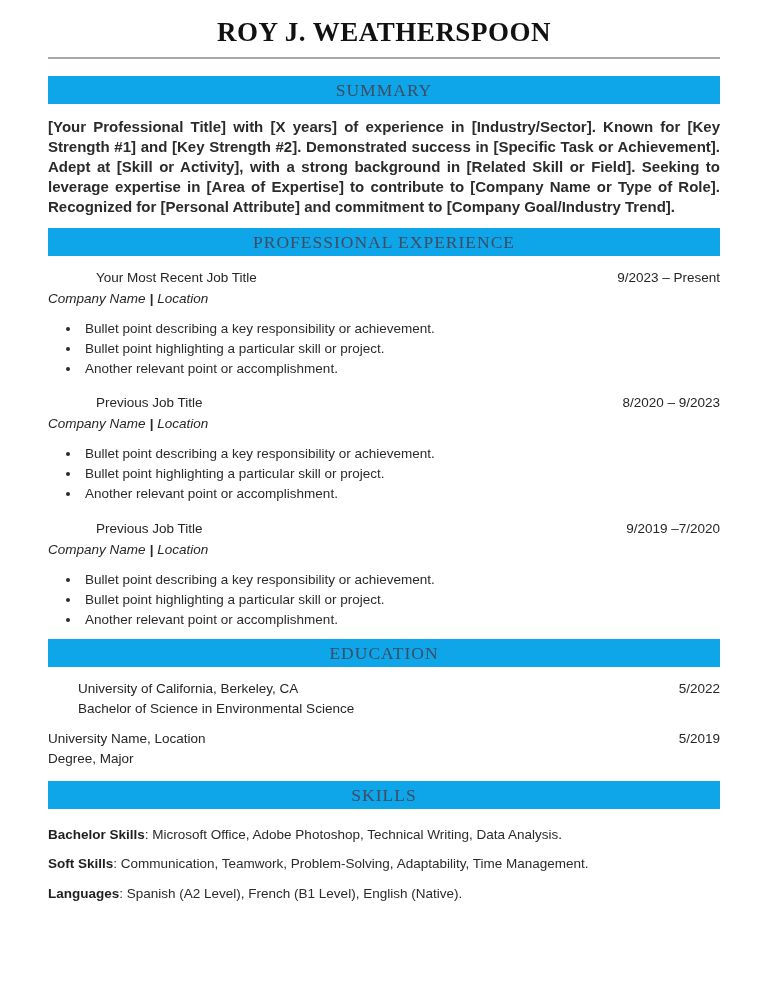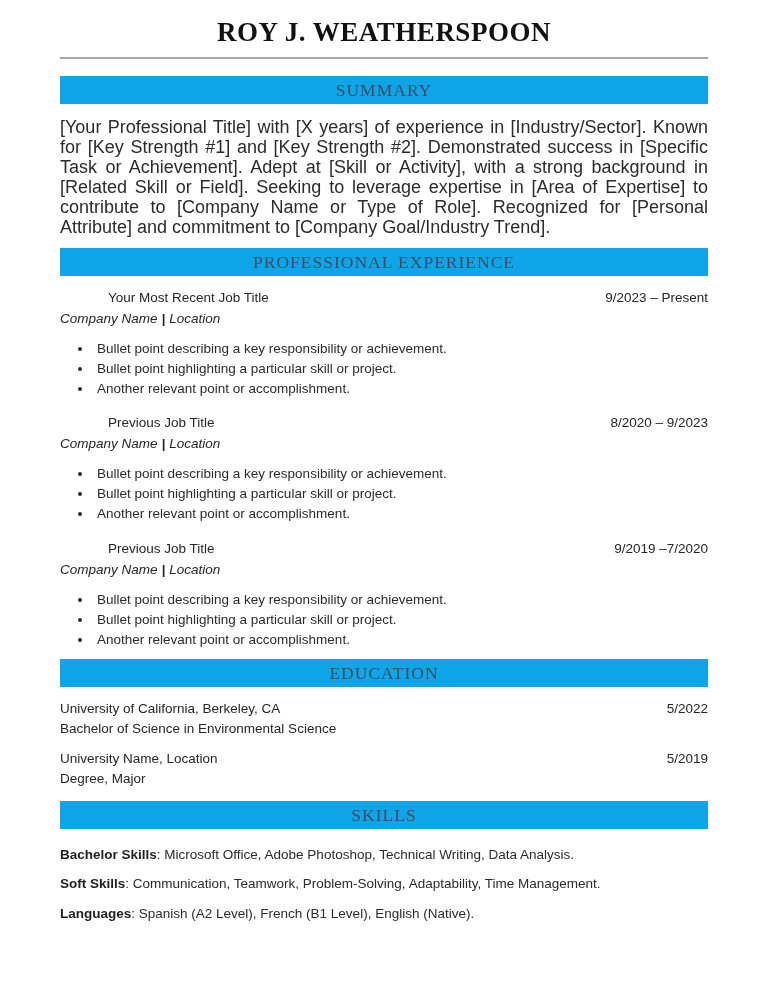--- a/index.html
+++ b/index.html
@@ -7,21 +7,21 @@
   .page {
     width: 768px;
     height: 994px;
     background: #ffffff;
     font-family: "Liberation Sans", sans-serif;
     color: #262626;
     overflow: hidden;
     margin: 0 auto;
     position: relative;
   }
-  .inner { padding: 0 60px; }
+  .inner { padding: 0 48px; }
 
   
   .name {
     margin-top: 16px;
     text-align: center;
     font-family: "Liberation Serif", "DejaVu Serif", serif;
     font-weight: bold;
     font-size: 27px;
     line-height: 32px;
     letter-spacing: 0.5px;
@@ -56,24 +56,25 @@
     color: #3e4d63;
   }
   .bar-summary    { margin-top: 17px; }
   .bar-experience { margin-top: 11px; }
   .bar-education  { margin-top: 9px; }
   .bar-skills     { margin-top: 12px; }
 
   
   .summary-text {
     margin-top: 13px;
-    font-size: 18px;
+    font-size: 15px;
     line-height: 20px;
     text-align: justify;
     color: #2b2b2b;
+    font-weight: bold;
   }
 
   
   .job { }
   .job-head {
     display: flex;
     justify-content: space-between;
     align-items: baseline;
     font-size: 13.5px;
     line-height: 21px;
@@ -95,21 +96,21 @@
     padding-left: 33px;
     list-style: disc;
     font-size: 13.5px;
     line-height: 20px;
     color: #2b2b2b;
   }
   .bullets li { padding-left: 4px; }
 
   
   .edu-entry { font-size: 13.5px; line-height: 20px; }
-  .edu-entry-1 { margin-top: 12px; }
+  .edu-entry-1 { margin-top: 12px; margin-left: 30px; }
   .edu-entry-2 { margin-top: 10px; }
   .edu-row {
     display: flex;
     justify-content: space-between;
     align-items: baseline;
   }
   .edu-school { color: #262626; }
   .edu-date { color: #262626; white-space: nowrap; }
   .edu-degree { color: #262626; }
 

